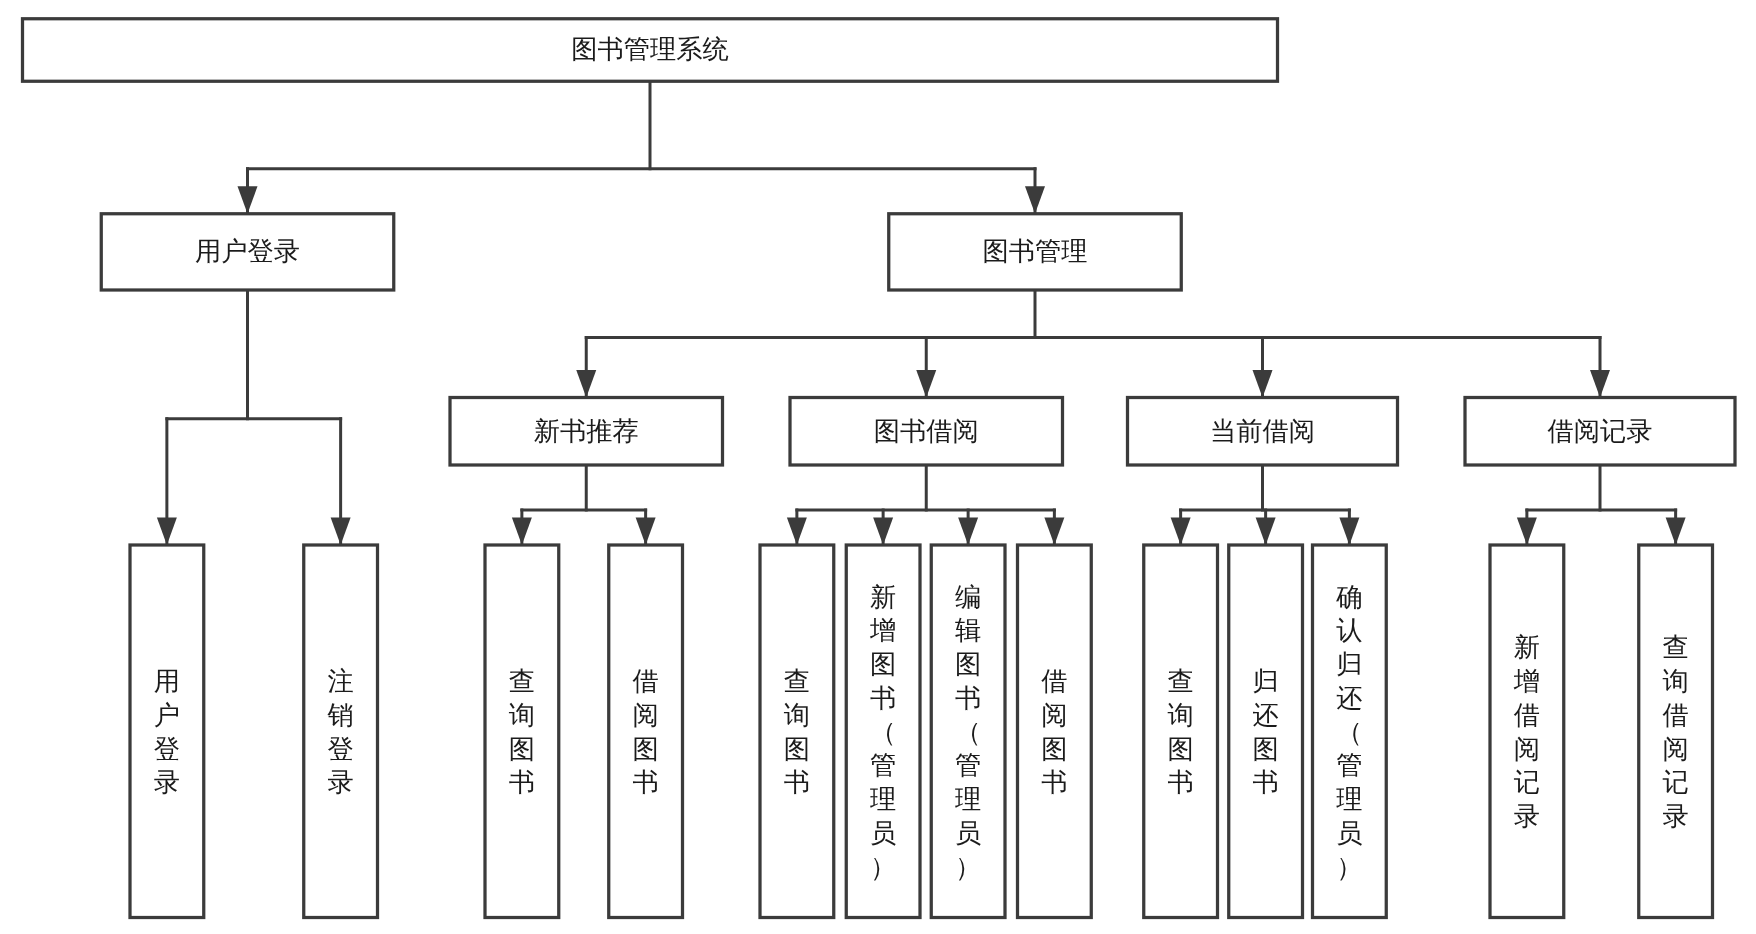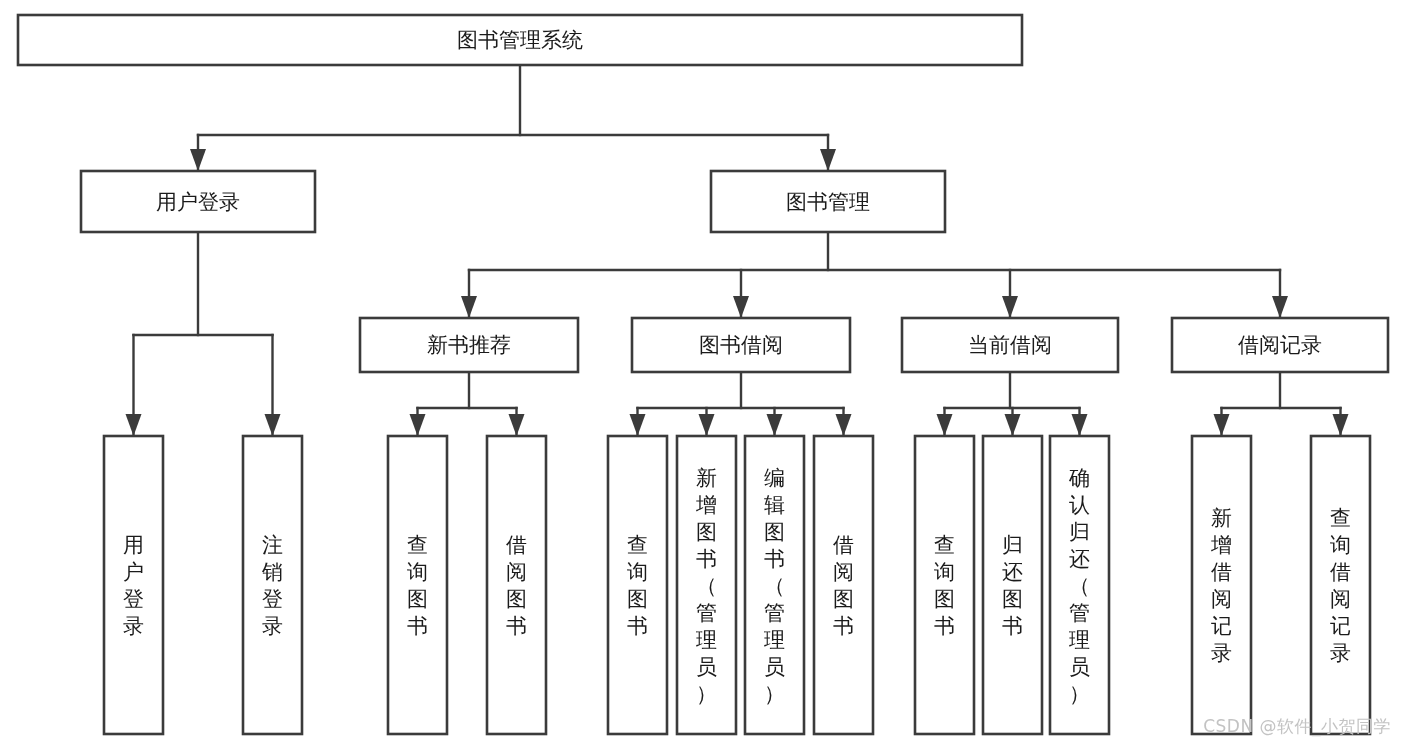--- a/index.html
+++ b/index.html
@@ -218,14 +218,13 @@
         <g>
           <rect class="node-box" x="1192" y="436" width="59" height="298"></rect>
           <text class="node-label-v" x="1221.5" y="525.06"><tspan x="1221.5">新</tspan><tspan x="1221.5" dy="27">增</tspan><tspan x="1221.5" dy="27">借</tspan><tspan x="1221.5" dy="27">阅</tspan><tspan x="1221.5" dy="27">记</tspan><tspan x="1221.5" dy="27">录</tspan></text>
         </g>
         <g>
           <rect class="node-box" x="1311" y="436" width="59" height="298"></rect>
           <text class="node-label-v" x="1340.5" y="525.06"><tspan x="1340.5">查</tspan><tspan x="1340.5" dy="27">询</tspan><tspan x="1340.5" dy="27">借</tspan><tspan x="1340.5" dy="27">阅</tspan><tspan x="1340.5" dy="27">记</tspan><tspan x="1340.5" dy="27">录</tspan></text>
         </g>
       </g>
   </svg>
-  <div class="watermark-text">CSDN @软件_小贺同学</div>
 </div>
 
 </body></html>

